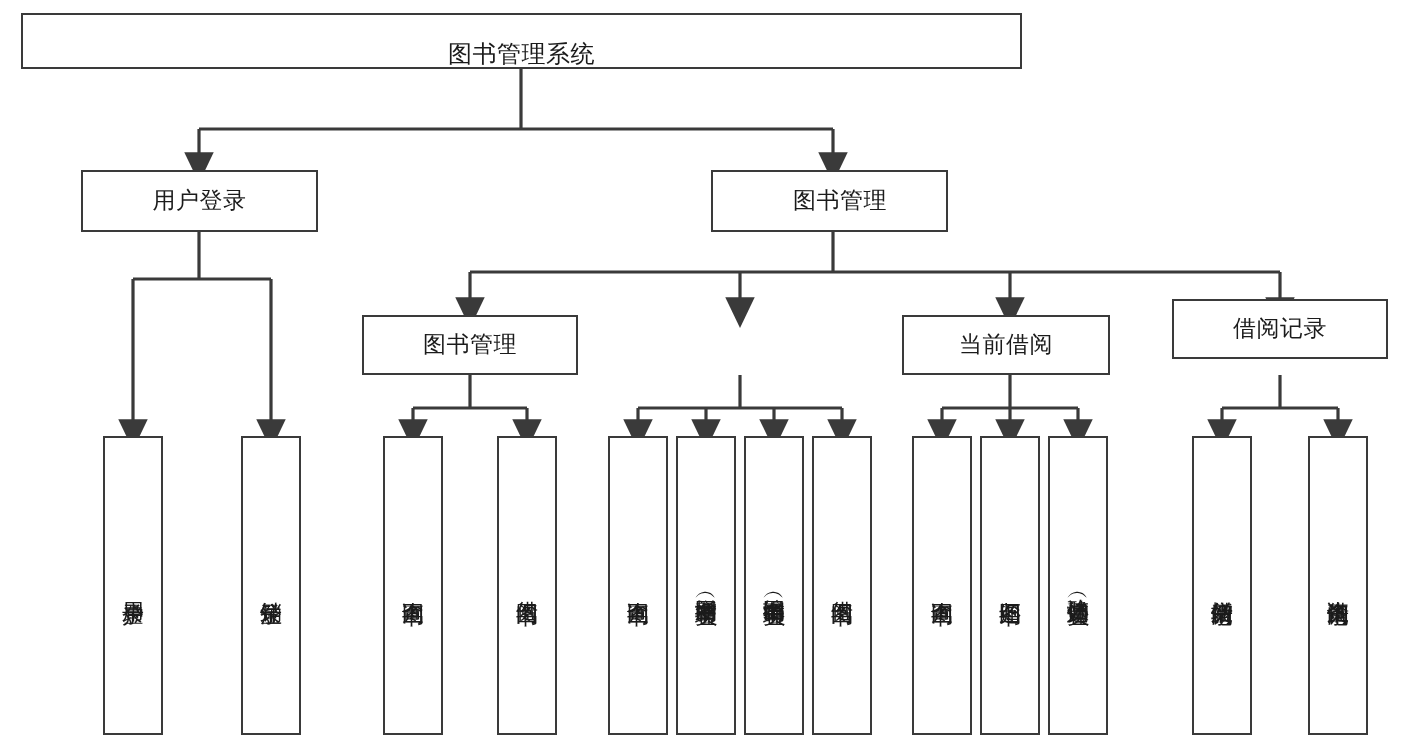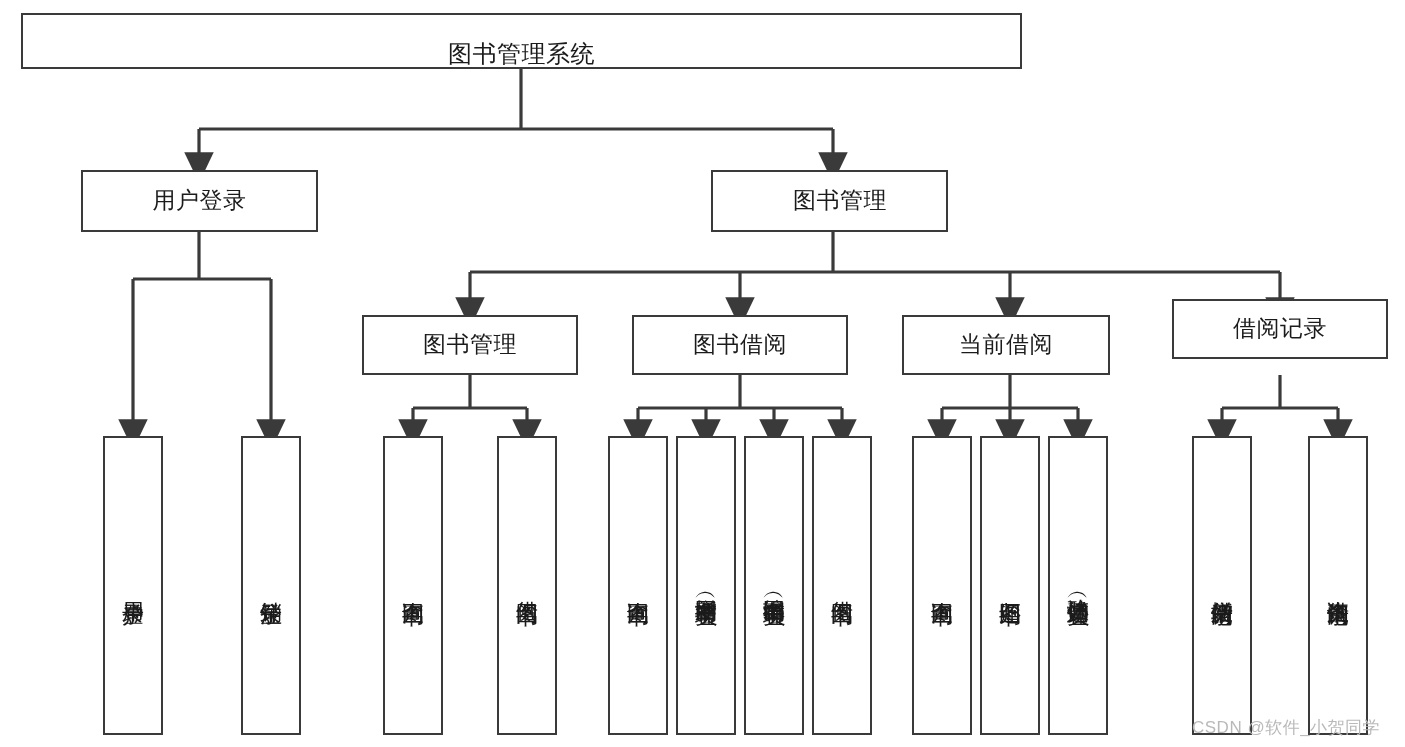--- a/index.html
+++ b/index.html
@@ -131,23 +131,20 @@
   <div class="node node-h" style="left:81px; top:170px; width:237px; height:62px;">
     <span>用户登录</span>
   </div>
   <div class="node node-h" style="left:711px; top:170px; width:237px; height:62px;padding-left:21px;">
     <span>图书管理</span>
   </div>
 
   <div class="node node-h" style="left:362px; top:315px; width:216px; height:60px;">
     <span>图书管理</span>
   </div>
-  <div class="node node-h" style="left:632px; top:315px; width:216px; height:60px;">
-    <span>图书借阅</span>
-  </div>
   <div class="node node-h" style="left:902px; top:315px; width:208px; height:60px;">
     <span>当前借阅</span>
   </div>
   <div class="node node-h" style="left:1172px; top:299px; width:216px; height:60px;">
     <span>借阅记录</span>
   </div>
 
   <div class="node node-v" style="left:103px; top:436px; width:60px; height:299px;">
     <span class="vtext">用户登录</span>
   </div>
@@ -185,15 +182,14 @@
     <span class="vtext">确认归还（管理员）</span>
   </div>
 
   <div class="node node-v" style="left:1192px; top:436px; width:60px; height:299px;">
     <span class="vtext">新增借阅记录</span>
   </div>
   <div class="node node-v" style="left:1308px; top:436px; width:60px; height:299px;">
     <span class="vtext">查询借阅记录</span>
   </div>
 
-  <div class="watermark" style="left:1192px; top:716px;">CSDN @软件_小贺同学</div>
 
 </div>
 
 </body></html>

